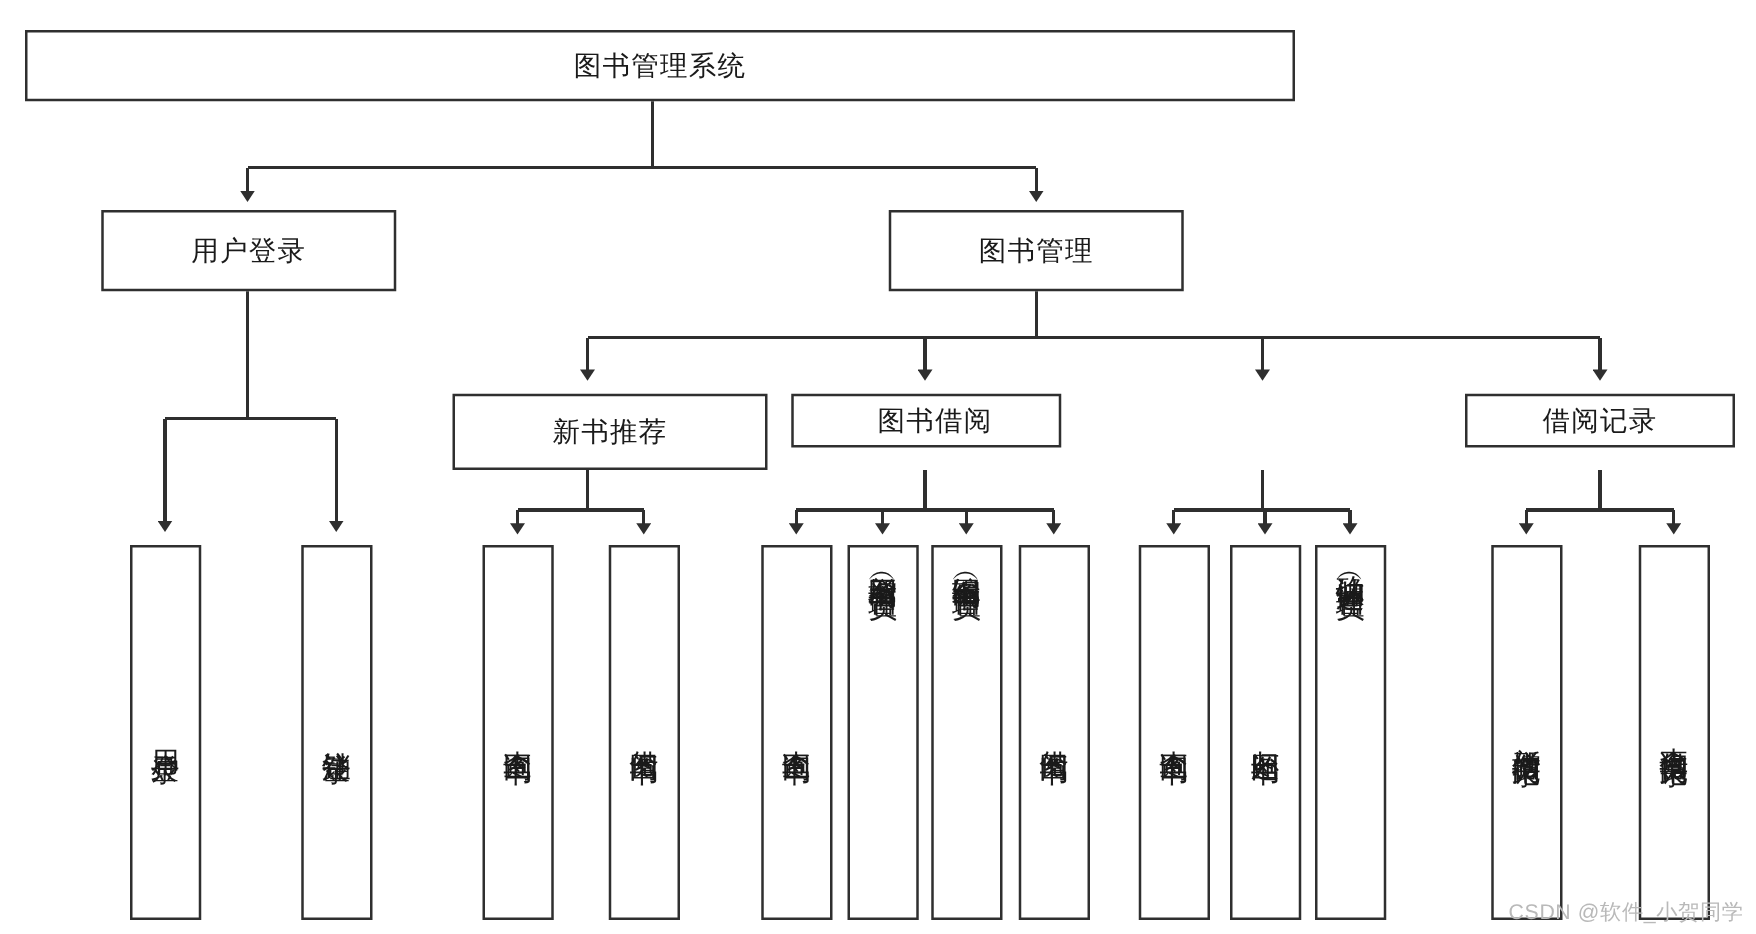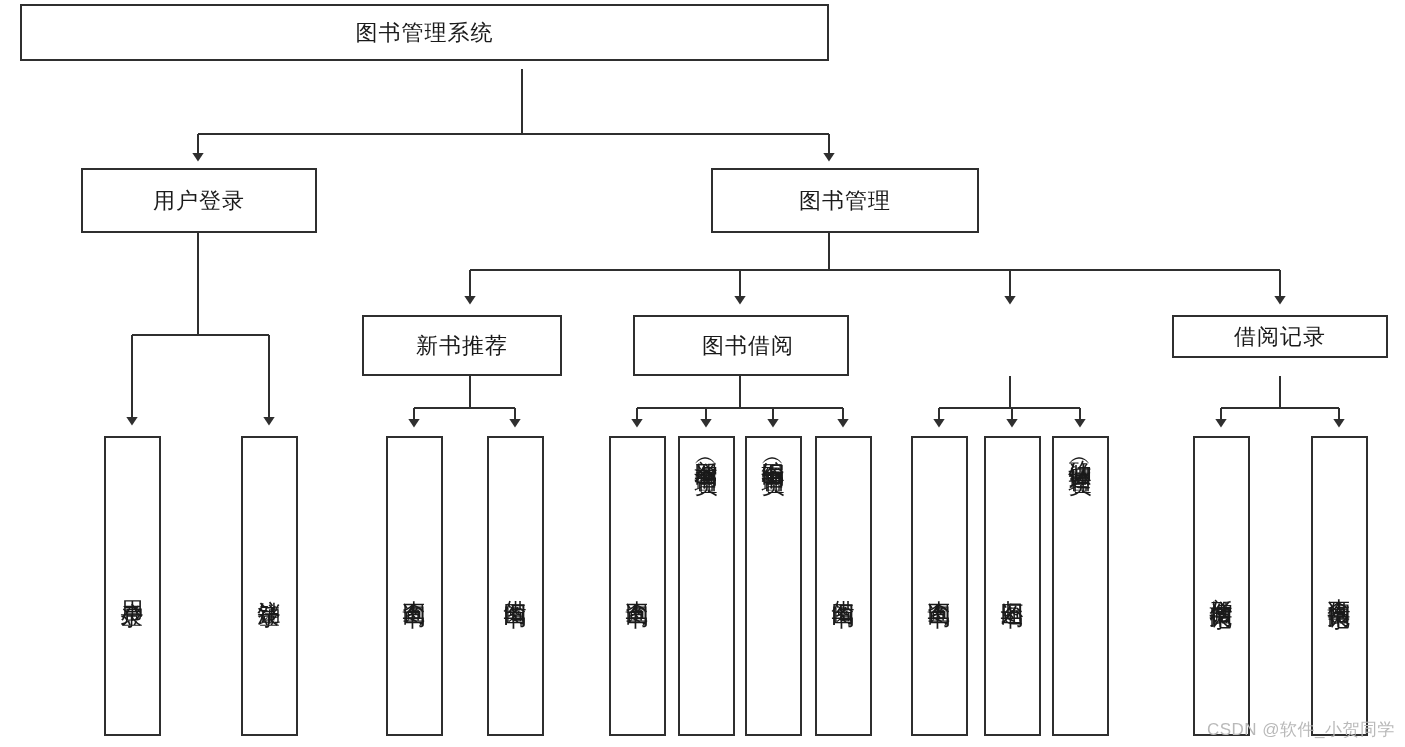--- a/index.html
+++ b/index.html
@@ -64,35 +64,35 @@
       <path d="M1012,408 L1012,420" marker-end="url(#arrow)"></path>
       <path d="M1080,408 L1080,420" marker-end="url(#arrow)"></path>
 
       <path d="M1280,376 L1280,408"></path>
       <path d="M1221,408 L1339,408"></path>
       <path d="M1221,408 L1221,420" marker-end="url(#arrow)"></path>
       <path d="M1339,408 L1339,420" marker-end="url(#arrow)"></path>
     </g>
   </svg>
 
-  <div class="node horiz" id="n-root" style="left: 20px; top: 4px; width: 809px; height: 57px;">
+  <div class="node horiz" id="n-root" style="left: 20px; top: 24px; width: 1016px; height: 57px;">
     <span class="lbl">图书管理系统</span>
   </div>
 
   <div class="node horiz" id="n-l2-0" style="left: 81px; top: 168px; width: 236px; height: 65px;">
     <span class="lbl">用户登录</span>
   </div>
-  <div class="node horiz" id="n-l2-1" style="left: 711px; top: 168px; width: 268px; height: 65px;">
+  <div class="node horiz" id="n-l2-1" style="left: 711px; top: 168px; width: 236px; height: 65px;">
     <span class="lbl">图书管理</span>
   </div>
 
-  <div class="node horiz" id="n-l3-0" style="left: 362px; top: 315px; width: 200px; height: 61px;">
+  <div class="node horiz" id="n-l3-0" style="left: 362px; top: 315px; width: 252px; height: 61px;">
     <span class="lbl">新书推荐</span>
   </div>
-  <div class="node horiz" id="n-l3-1" style="left: 633px; top: 315px; width: 216px; height: 61px; padding-left: 14px;">
+  <div class="node horiz" id="n-l3-1" style="left: 633px; top: 315px; width: 216px; height: 43px; padding-left: 14px;">
     <span class="lbl">图书借阅</span>
   </div>
   <div class="node horiz" id="n-l3-3" style="left: 1172px; top: 315px; width: 216px; height: 43px;">
     <span class="lbl">借阅记录</span>
   </div>
 
   <div class="node vert" id="n-lf-0" style="left: 104px; top: 436px; width: 57px; height: 300px;">
       <span class="lbl">用户登录</span>
     </div>
   <div class="node vert" id="n-lf-1" style="left: 241px; top: 436px; width: 57px; height: 300px;">

